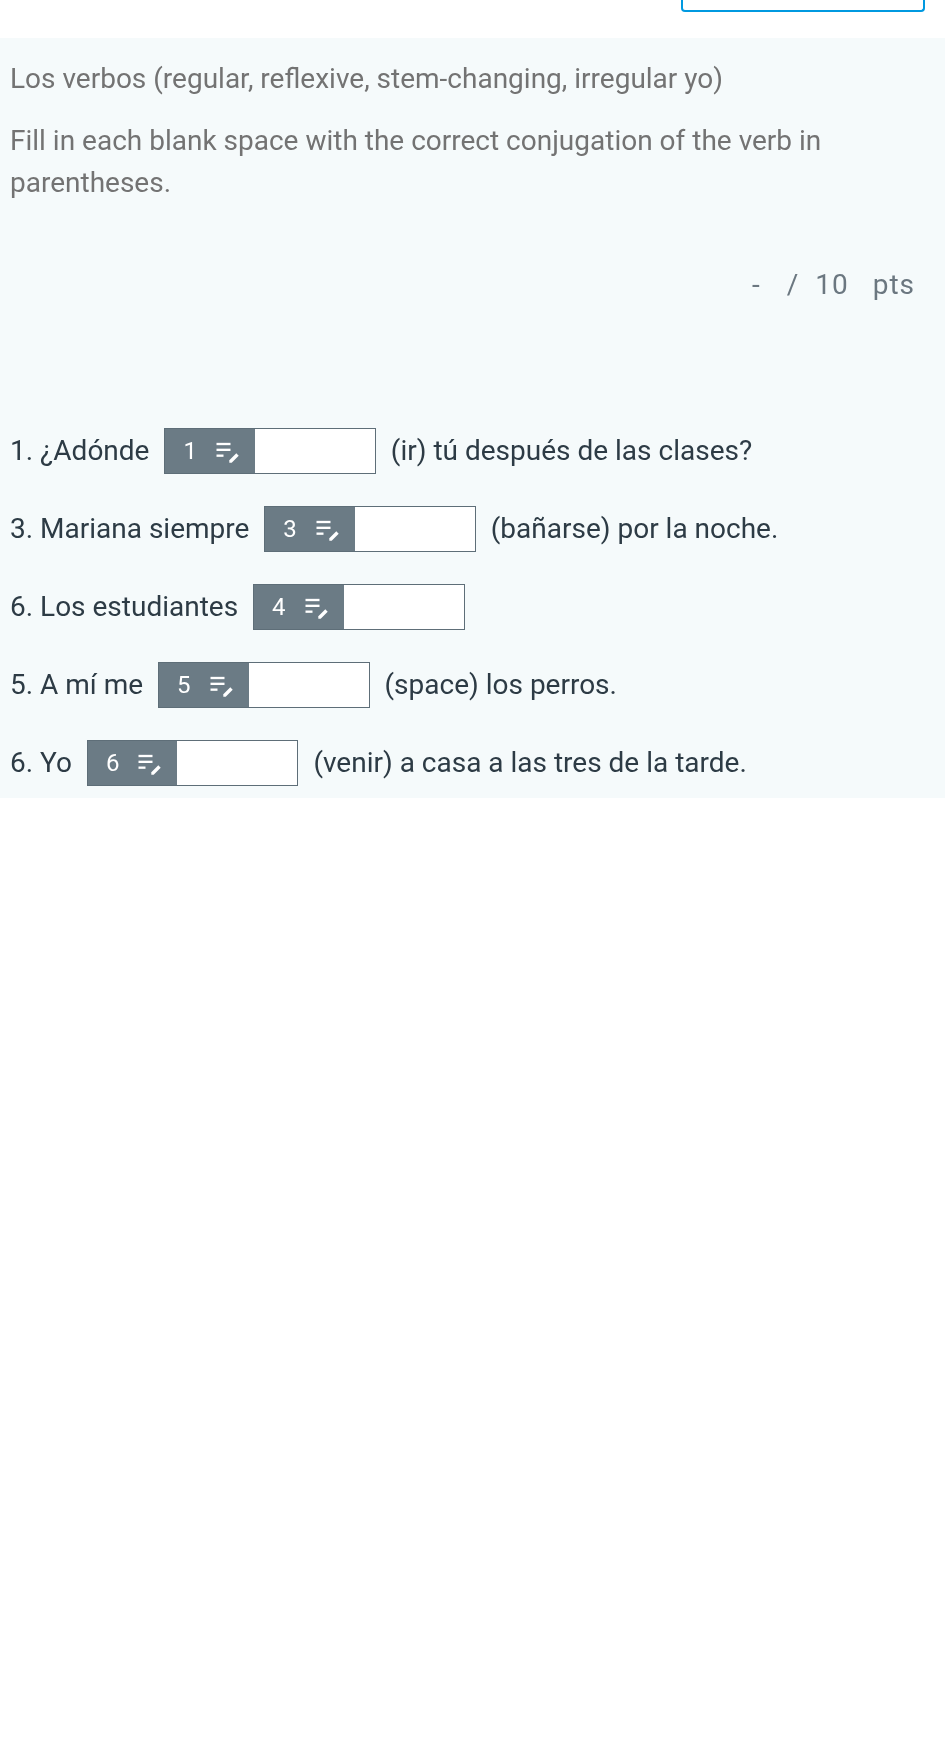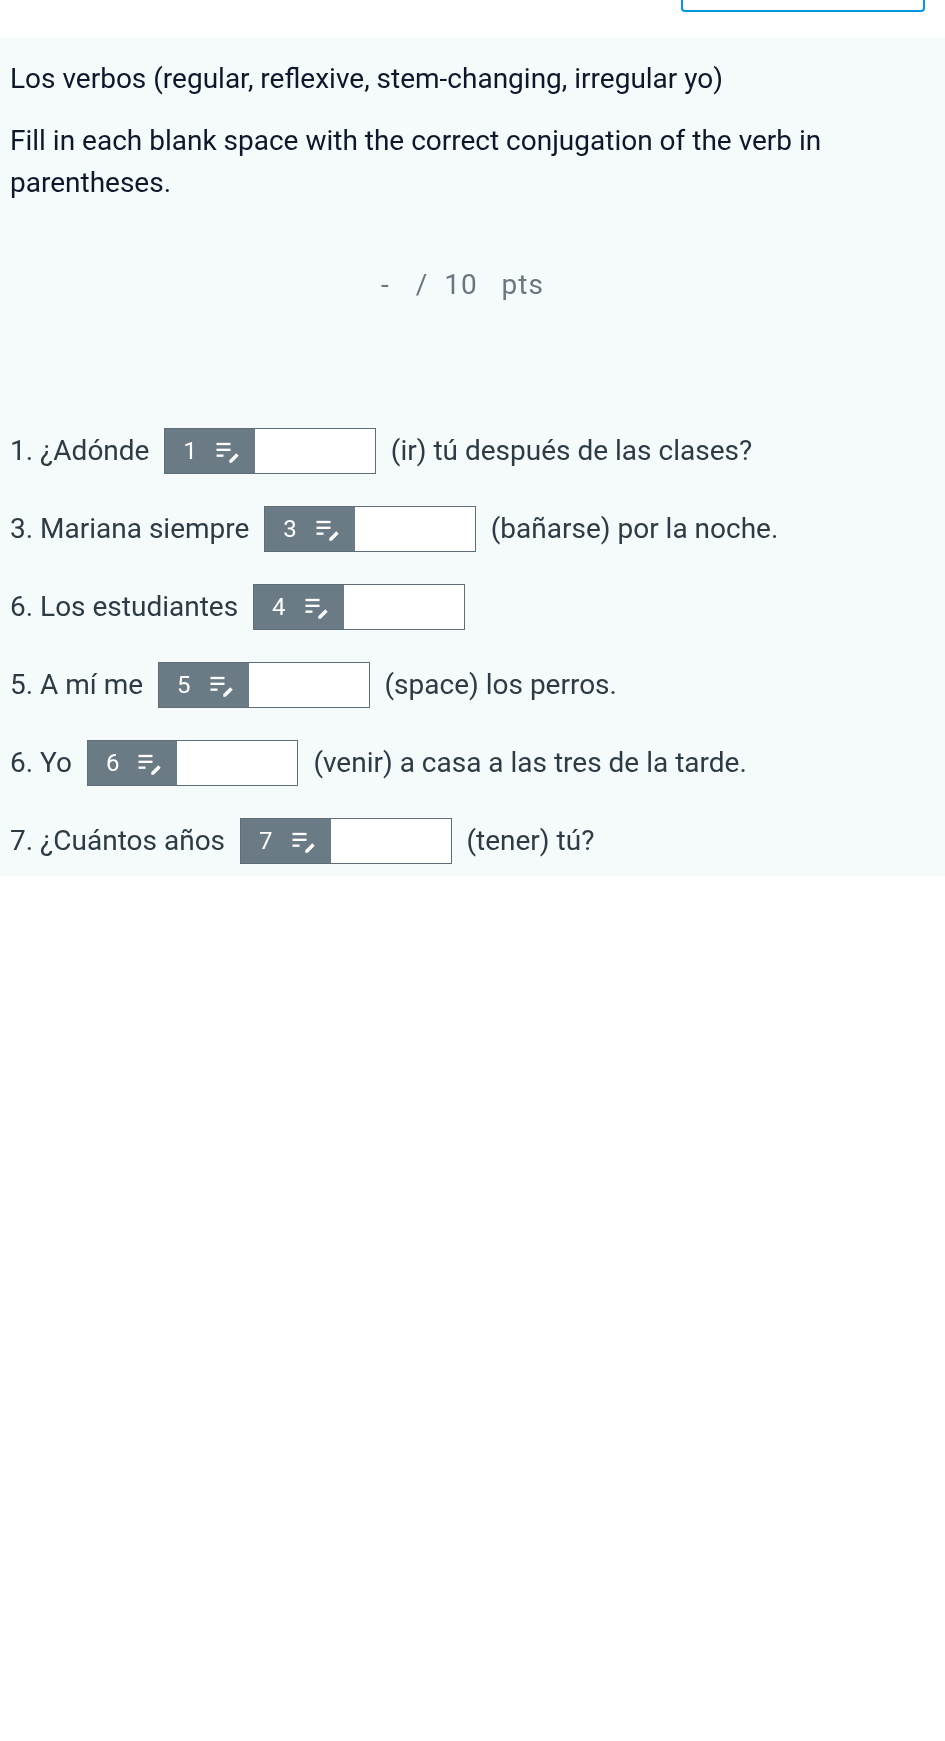--- a/index.html
+++ b/index.html
@@ -27,29 +27,29 @@
       height: 12px;
       border: 2px solid #0099e0;
       border-top: none;
       border-radius: 0 0 4px 4px;
     }
     .content {
       background: #f5fafb;
       padding: 20px 10px 0 10px;
     }
     .intro {
-      color: #0f172a;
+      color: #737373;
       font-size: 28px;
       margin-bottom: 60px;
     }
     .intro p {
       margin-bottom: 20px;
     }
     .points-row {
-      text-align: center;
+      text-align: right;
       color: #6b7780;
       font-size: 28px;
       padding-right: 20px;
       margin-bottom: 110px;
       letter-spacing: 1px;
     }
     .points-row .dash {
       margin-right: 10px;
     }
     .points-row .sep {
@@ -213,34 +213,16 @@
                 <line x1="3" y1="16" x2="9" y2="16"></line>
               <path d="M14 20 L20 14 L22 16 L16 22 L14 22 Z" fill="#ffffff" stroke="none"></path>
             </svg>
           </span>
         </span>
         <input class="blank-input" type="text" value="" style="">
       </span>
       <span>(venir) a casa a las tres de la tarde.</span>
     </div>
 
-    <div class="question">
-      <span>7. ¿Cuántos años</span>
-      <span class="blank-widget">
-        <span class="blank-label">
-          <span class="blank-num">7</span>
-          <span class="blank-icon">
-            <svg viewBox="0 0 24 24" fill="none" stroke="#ffffff" stroke-width="2">
-              <line x1="3" y1="6" x2="15" y2="6"></line>
-                <line x1="3" y1="11" x2="15" y2="11"></line>
-                <line x1="3" y1="16" x2="9" y2="16"></line>
-              <path d="M14 20 L20 14 L22 16 L16 22 L14 22 Z" fill="#ffffff" stroke="none"></path>
-            </svg>
-          </span>
-        </span>
-        <input class="blank-input" type="text" value="" style="">
-      </span>
-      <span>(tener) tú?</span>
-    </div>
 
 
   </div>
 </div>
 
 </body></html>

